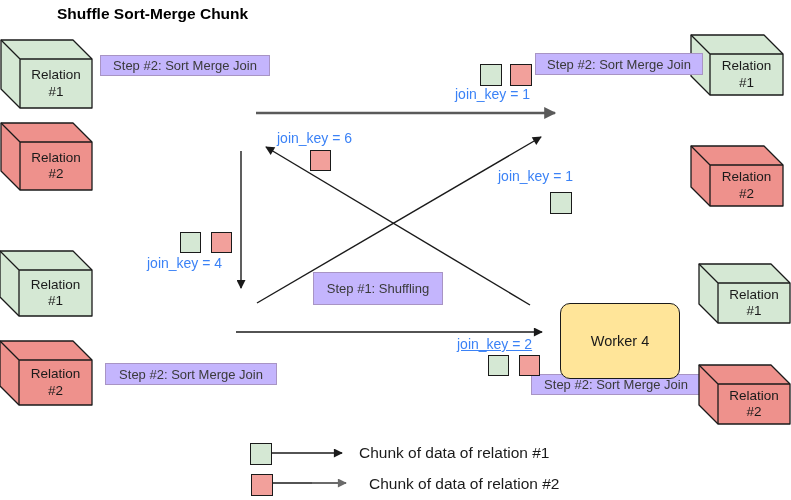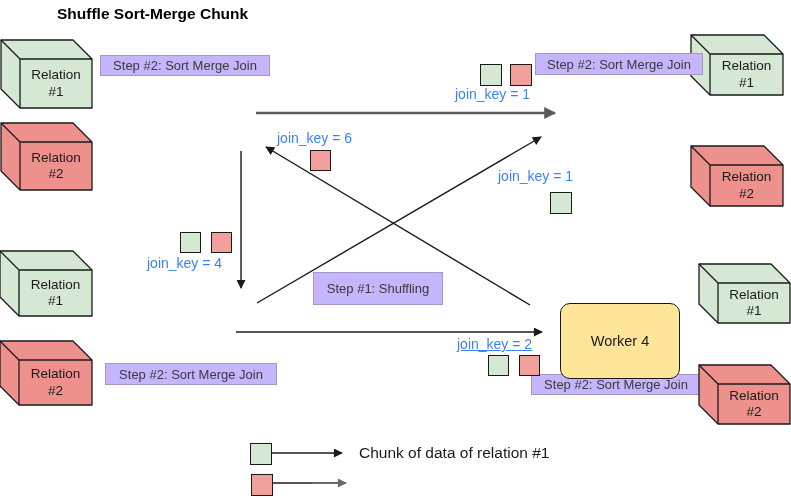--- a/index.html
+++ b/index.html
@@ -148,14 +148,15 @@
   <div class="abs cube-label" style="left:718px;top:283px;width:72px;height:40px;">
       <span>Relation #1</span>
     </div>
   <div class="abs cube-label" style="left:718px;top:384px;width:72px;height:40px;">
       <span>Relation #2</span>
     </div>
 
   <div class="abs chunk green" style="left:250px;top:443px;"></div>
   <div class="abs chunk red" style="left:251px;top:474px;"></div>
   <div class="abs legend-text" style="left:359px;top:444px;">Chunk of data of relation #1</div>
+  <div class="abs legend-text" style="left:369px;top:475px;">Chunk of data of relation #2</div>
 
 </div>
 
 </body></html>

